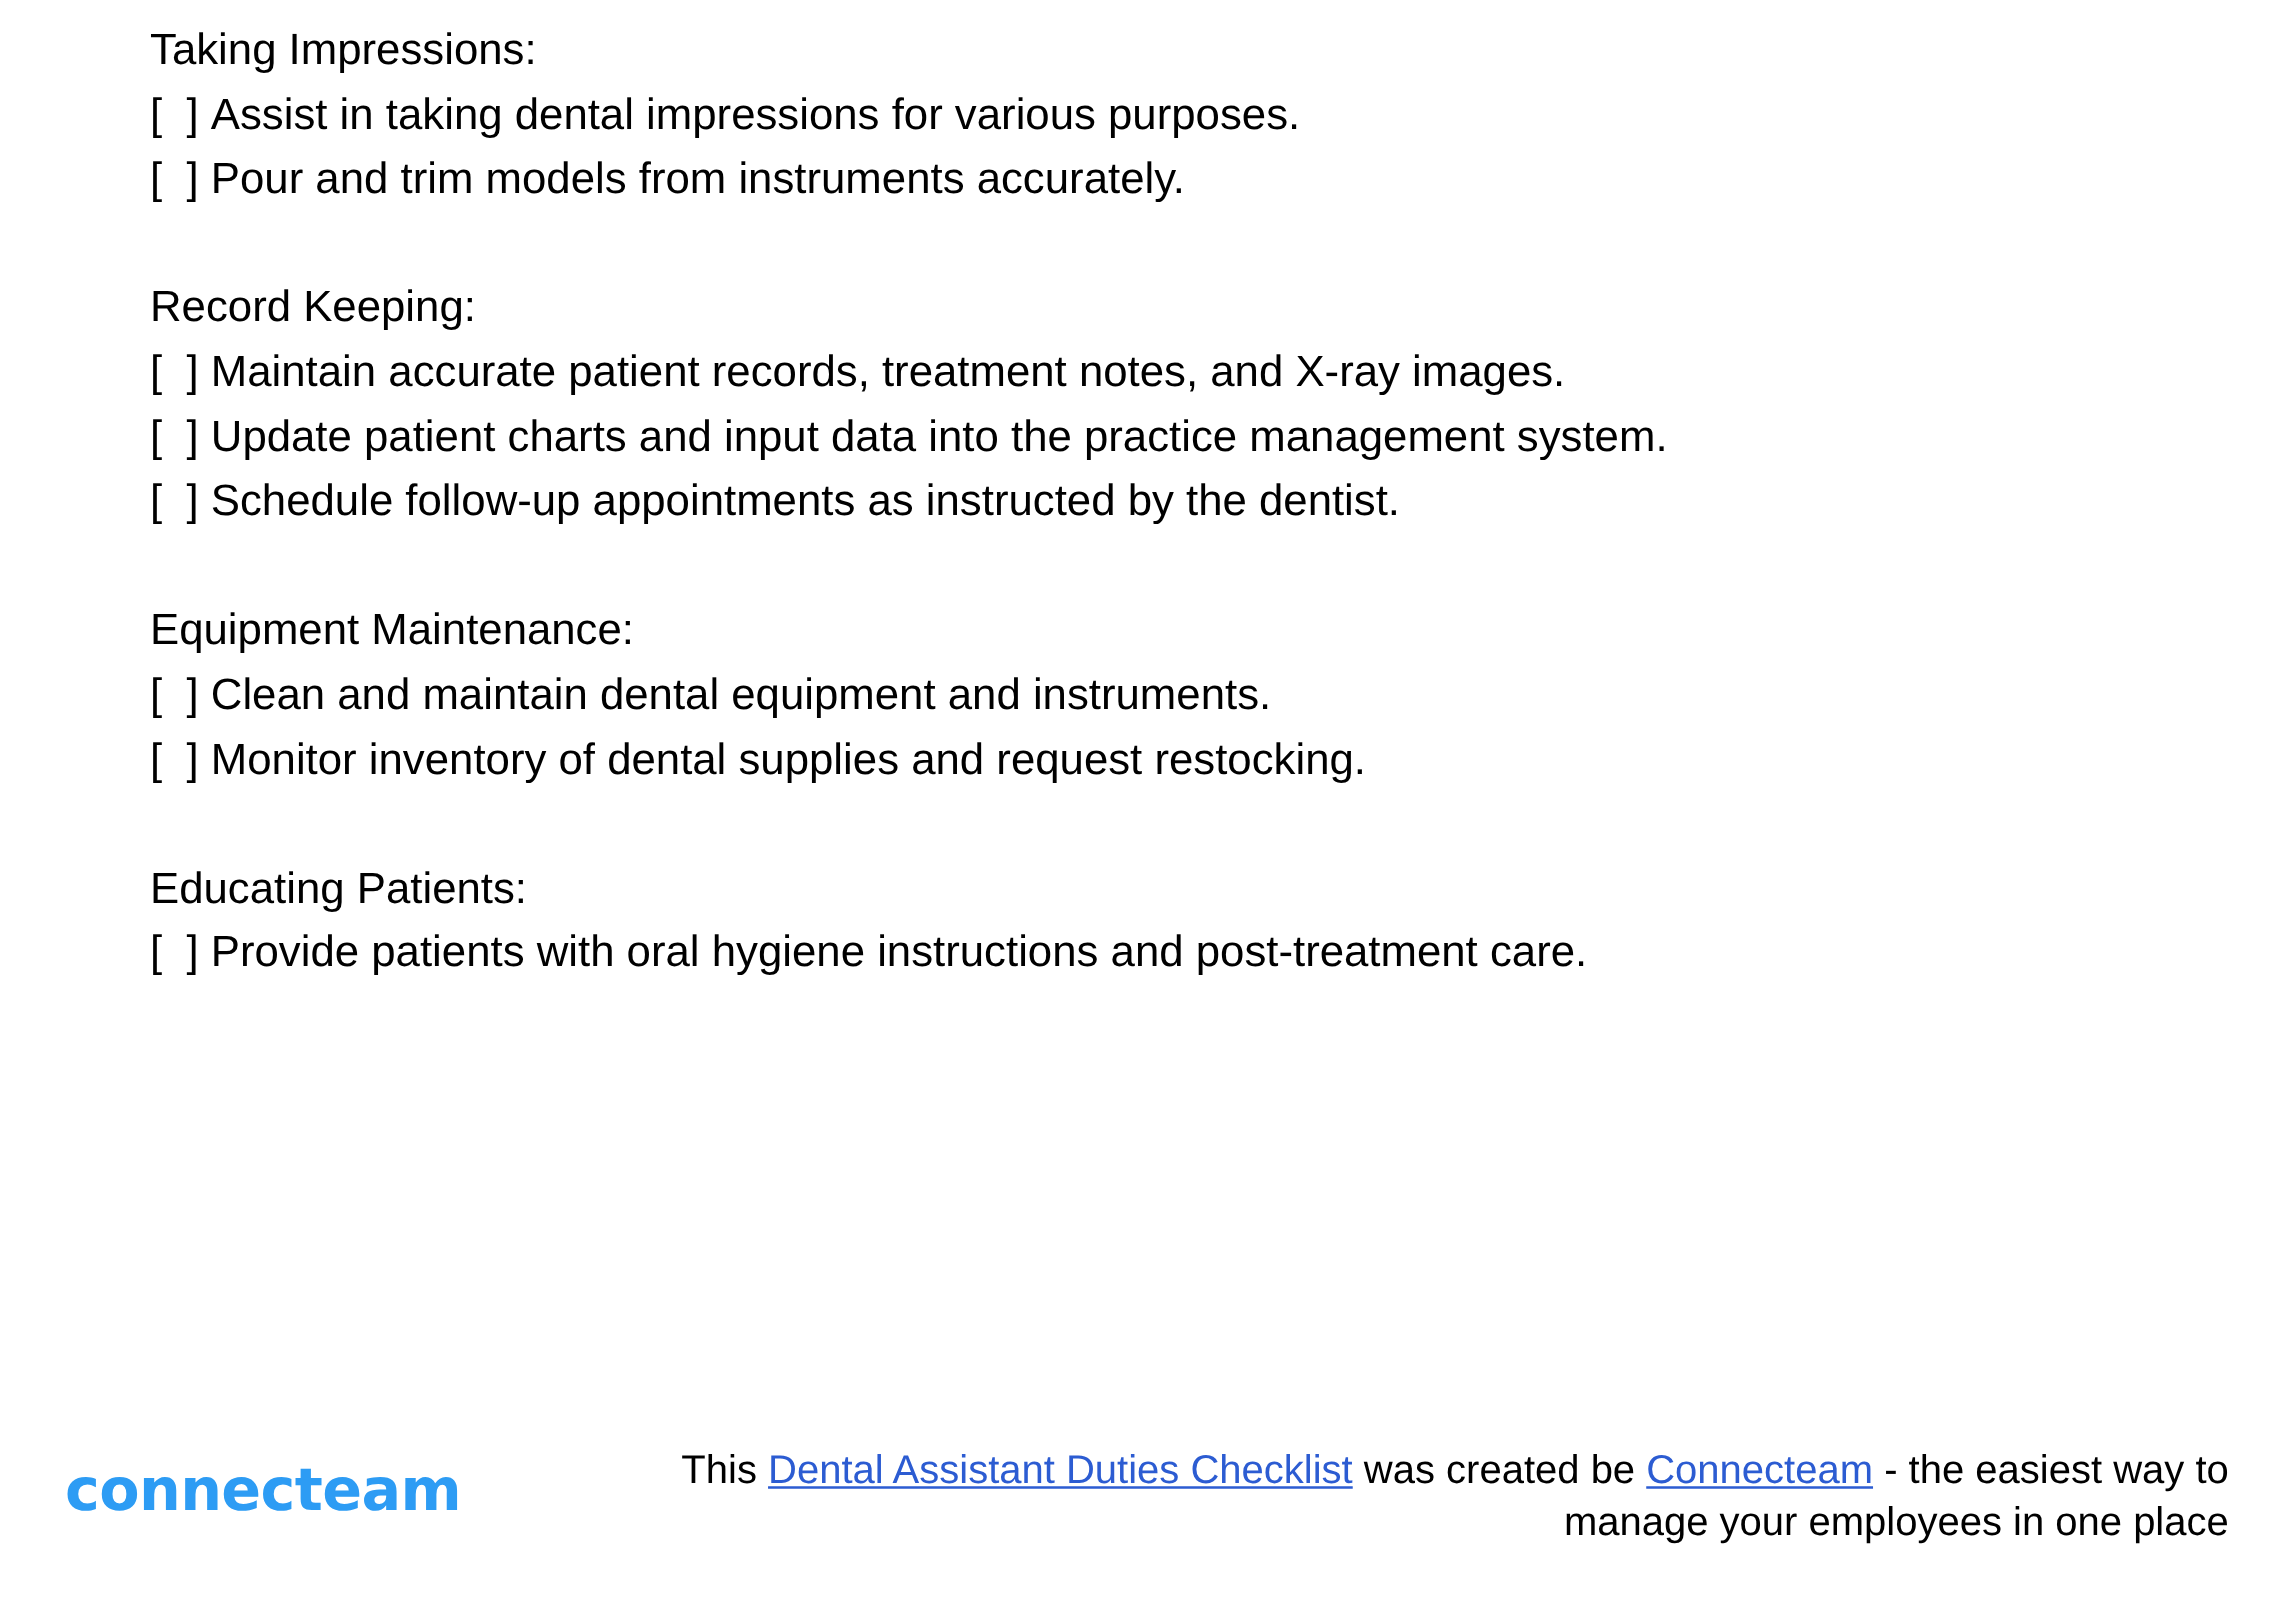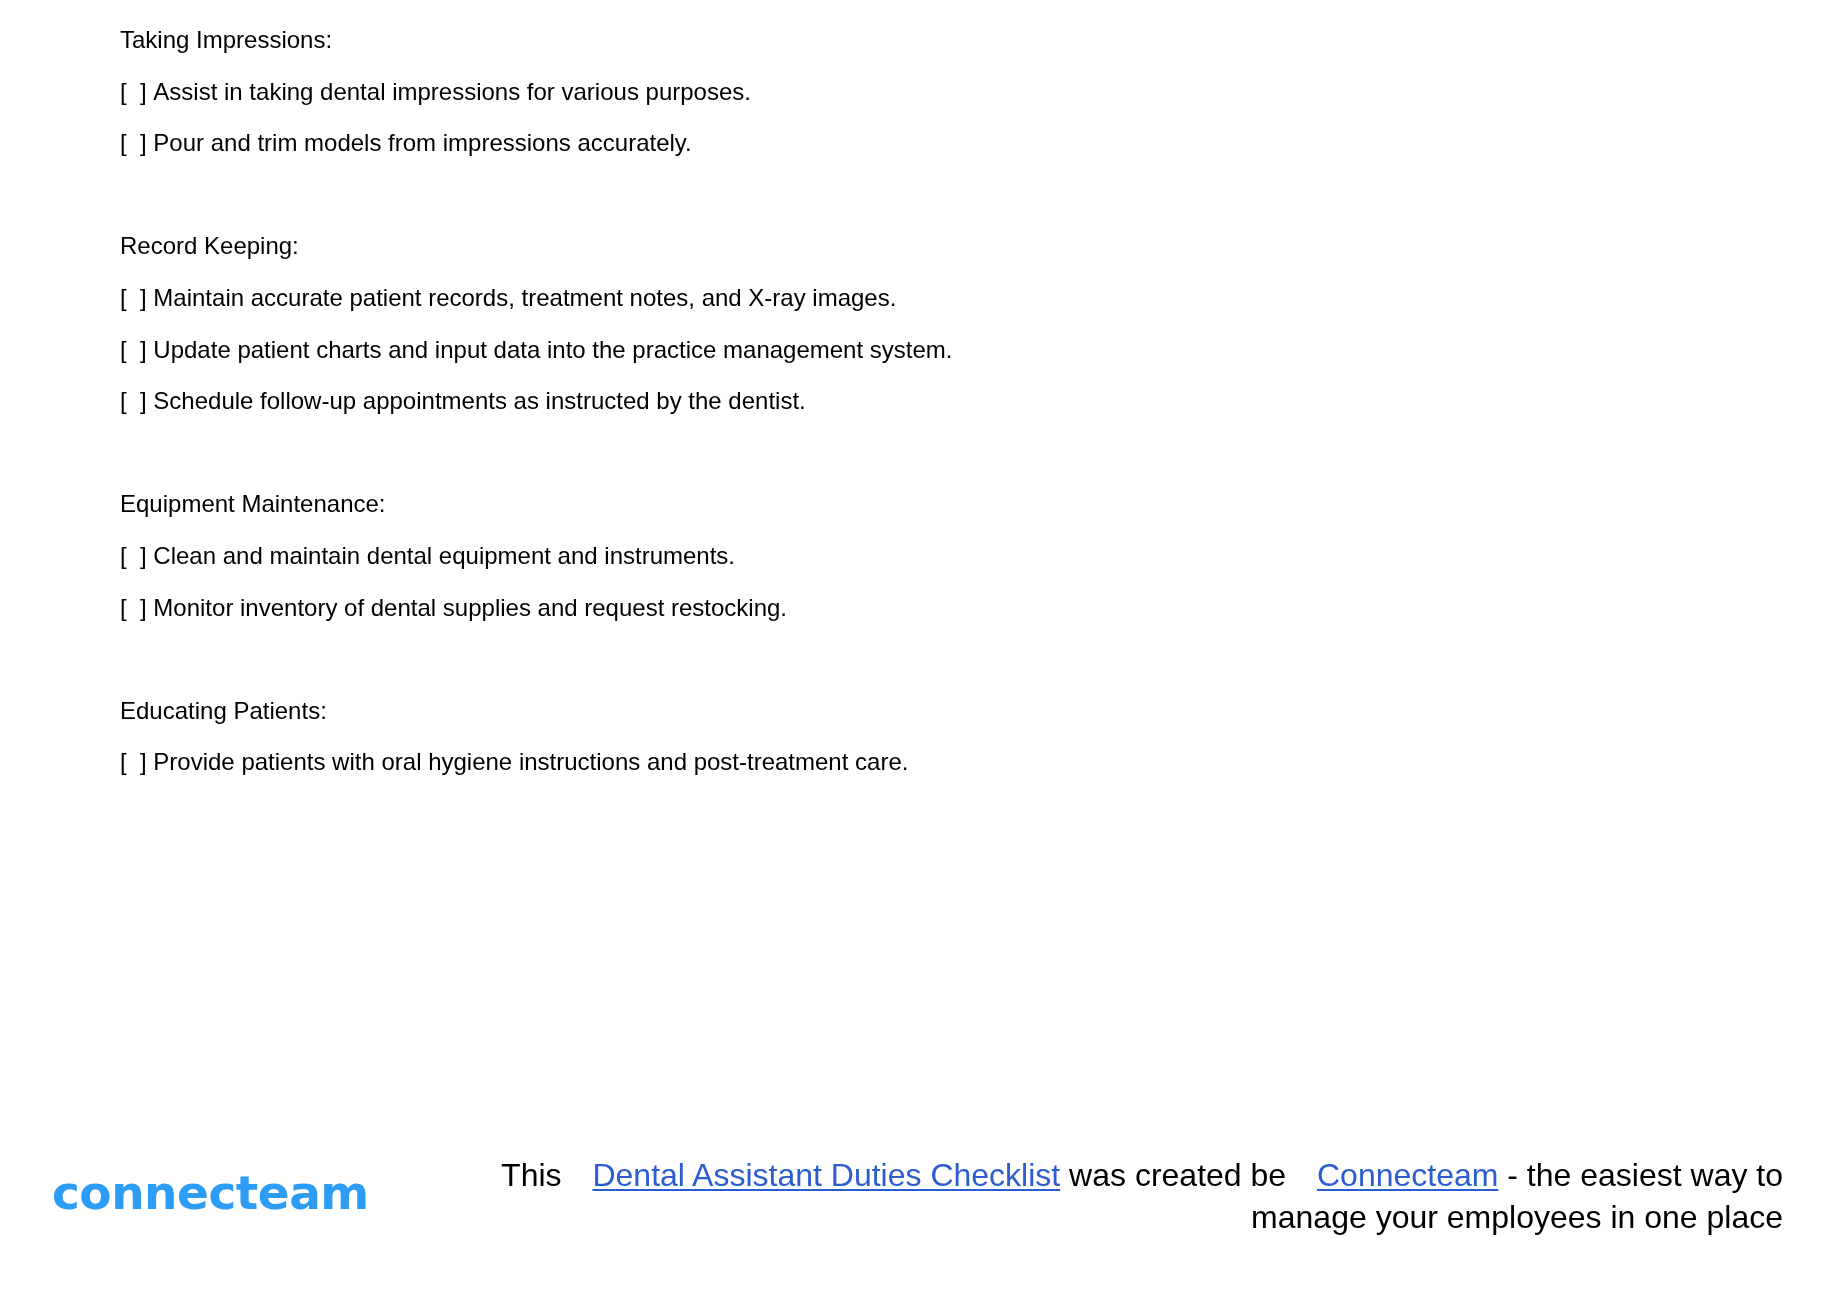--- a/index.html
+++ b/index.html
@@ -13,21 +13,21 @@
       position: relative;
       overflow: hidden;
       font-family: "Liberation Sans", sans-serif;
       color: #000000;
     }
     .doc {
       position: absolute;
       left: 120px;
       top: 14px;
       width: 1640px;
-      font-size: 24px;
+      font-size: 35px;
       line-height: 51.6px;
     }
     .section {
       margin-bottom: 51.6px;
     }
     .line {
       white-space: pre;
       display: block;
     }
     .checkbox {
@@ -65,32 +65,31 @@
       top: 4px;
       width: 1300px;
       font-size: 32px;
       line-height: 42px;
     }
     .footer-note a {
       color: #2c5cd2;
       text-decoration: underline;
       text-decoration-thickness: 2px;
       text-underline-offset: 3px;
-      margin-left: 22px;
     }
   </style>
 </head>
 <body>
 
 <div class="doc">
 
   <div class="section">
     <span class="line">Taking Impressions:</span>
     <span class="line"><span class="checkbox">[  ] </span><span>Assist in taking dental impressions for various purposes.</span></span>
-    <span class="line"><span class="checkbox">[  ] </span><span>Pour and trim models from impressions accurately.</span></span>
+    <span class="line"><span class="checkbox">[  ] </span><span>Pour and trim models from instruments accurately.</span></span>
   </div>
 
   <div class="section">
     <span class="line">Record Keeping:</span>
     <span class="line"><span class="checkbox">[  ] </span><span>Maintain accurate patient records, treatment notes, and X-ray images.</span></span>
     <span class="line"><span class="checkbox">[  ] </span><span>Update patient charts and input data into the practice management system.</span></span>
     <span class="line"><span class="checkbox">[  ] </span><span>Schedule follow-up appointments as instructed by the dentist.</span></span>
   </div>
 
   <div class="section">

